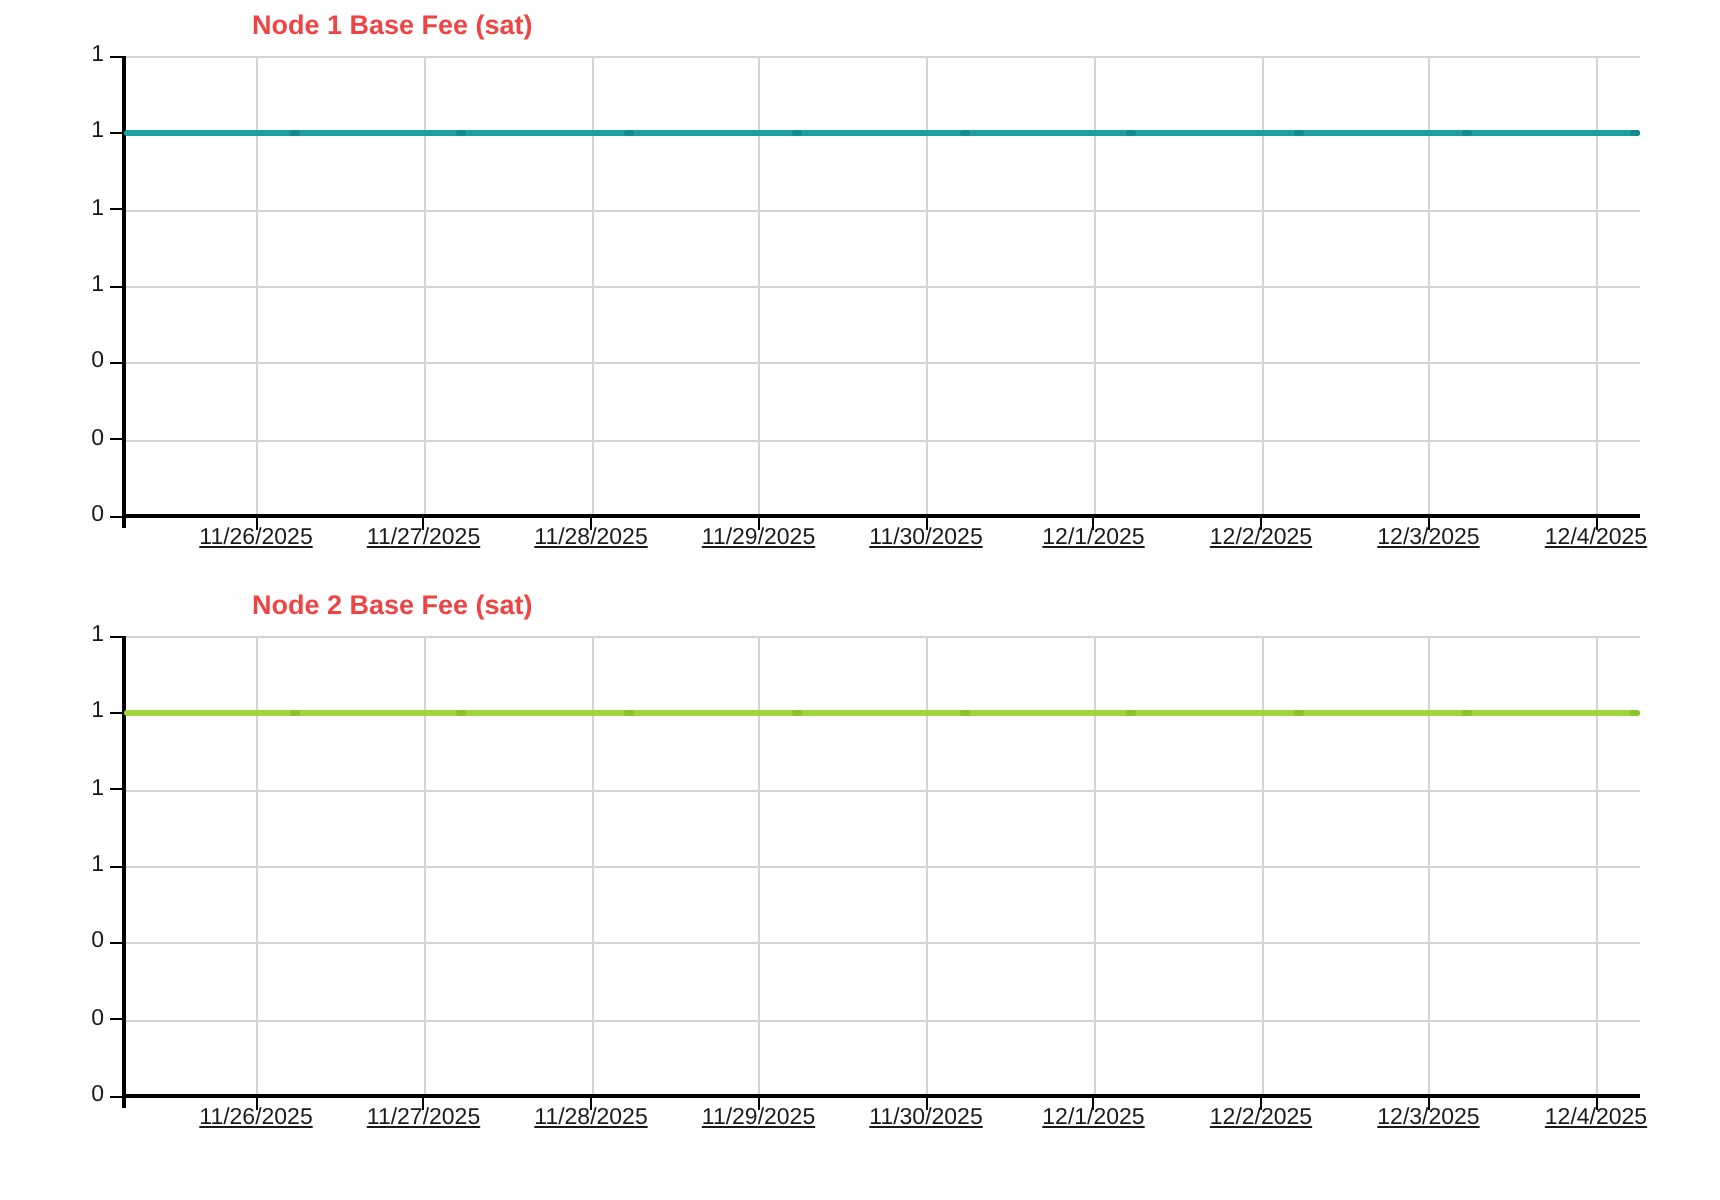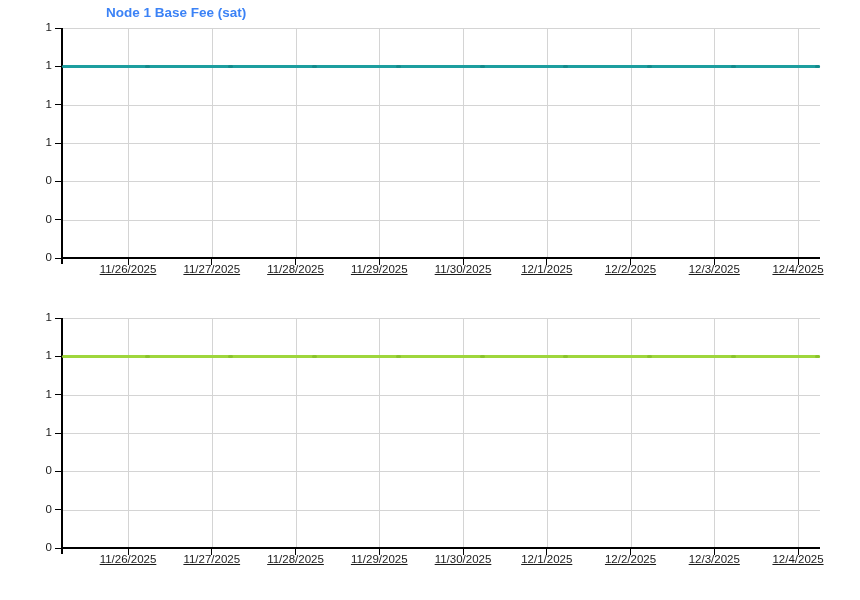--- a/index.html
+++ b/index.html
@@ -18,26 +18,26 @@
   .chart {
     position: absolute;
     left: 0;
     width: 860px;
     height: 290px;
   }
   #chart-0 { top: 0; }
   #chart-1 { top: 290px; }
   .chart-title {
     position: absolute;
-    left: 69px;
+    left: 89px;
     top: 5px;
     margin: 0;
     font-size: 13.5px;
     font-weight: 700;
-    color: #3b82f6;
+    color: #ef4444;
     white-space: nowrap;
     padding-left: 37px;
   }
   .plot {
     position: absolute;
     left: 62px;
     top: 28px;
     width: 758px;
     height: 230px;
   }
@@ -182,20 +182,21 @@
         <div class="marker" style="left: 333.75px; top: 36.8333px; background: rgb(18, 139, 140);"></div>
         <div class="marker" style="left: 417.5px; top: 36.8333px; background: rgb(18, 139, 140);"></div>
         <div class="marker" style="left: 501.25px; top: 36.8333px; background: rgb(18, 139, 140);"></div>
         <div class="marker" style="left: 585px; top: 36.8333px; background: rgb(18, 139, 140);"></div>
         <div class="marker" style="left: 668.75px; top: 36.8333px; background: rgb(18, 139, 140);"></div>
         <div class="marker" style="left: 752.5px; top: 36.8333px; background: rgb(18, 139, 140);"></div>
       </div>
   </section>
 
   <section class="chart" id="chart-1">
+    <h3 class="chart-title">Node 2 Base Fee (sat)</h3>
     <div class="plot">
         <div class="gridline-h" style="top: 0px;"></div>
         <div class="tick-y" style="top: -0.5px;"></div>
         <div class="ylab" style="top: 0px;">1</div>
         <div class="gridline-h" style="top: 38.3333px;"></div>
         <div class="tick-y" style="top: 37.8333px;"></div>
         <div class="ylab" style="top: 38.3333px;">1</div>
         <div class="gridline-h" style="top: 76.6667px;"></div>
         <div class="tick-y" style="top: 76.1667px;"></div>
         <div class="ylab" style="top: 76.6667px;">1</div>

